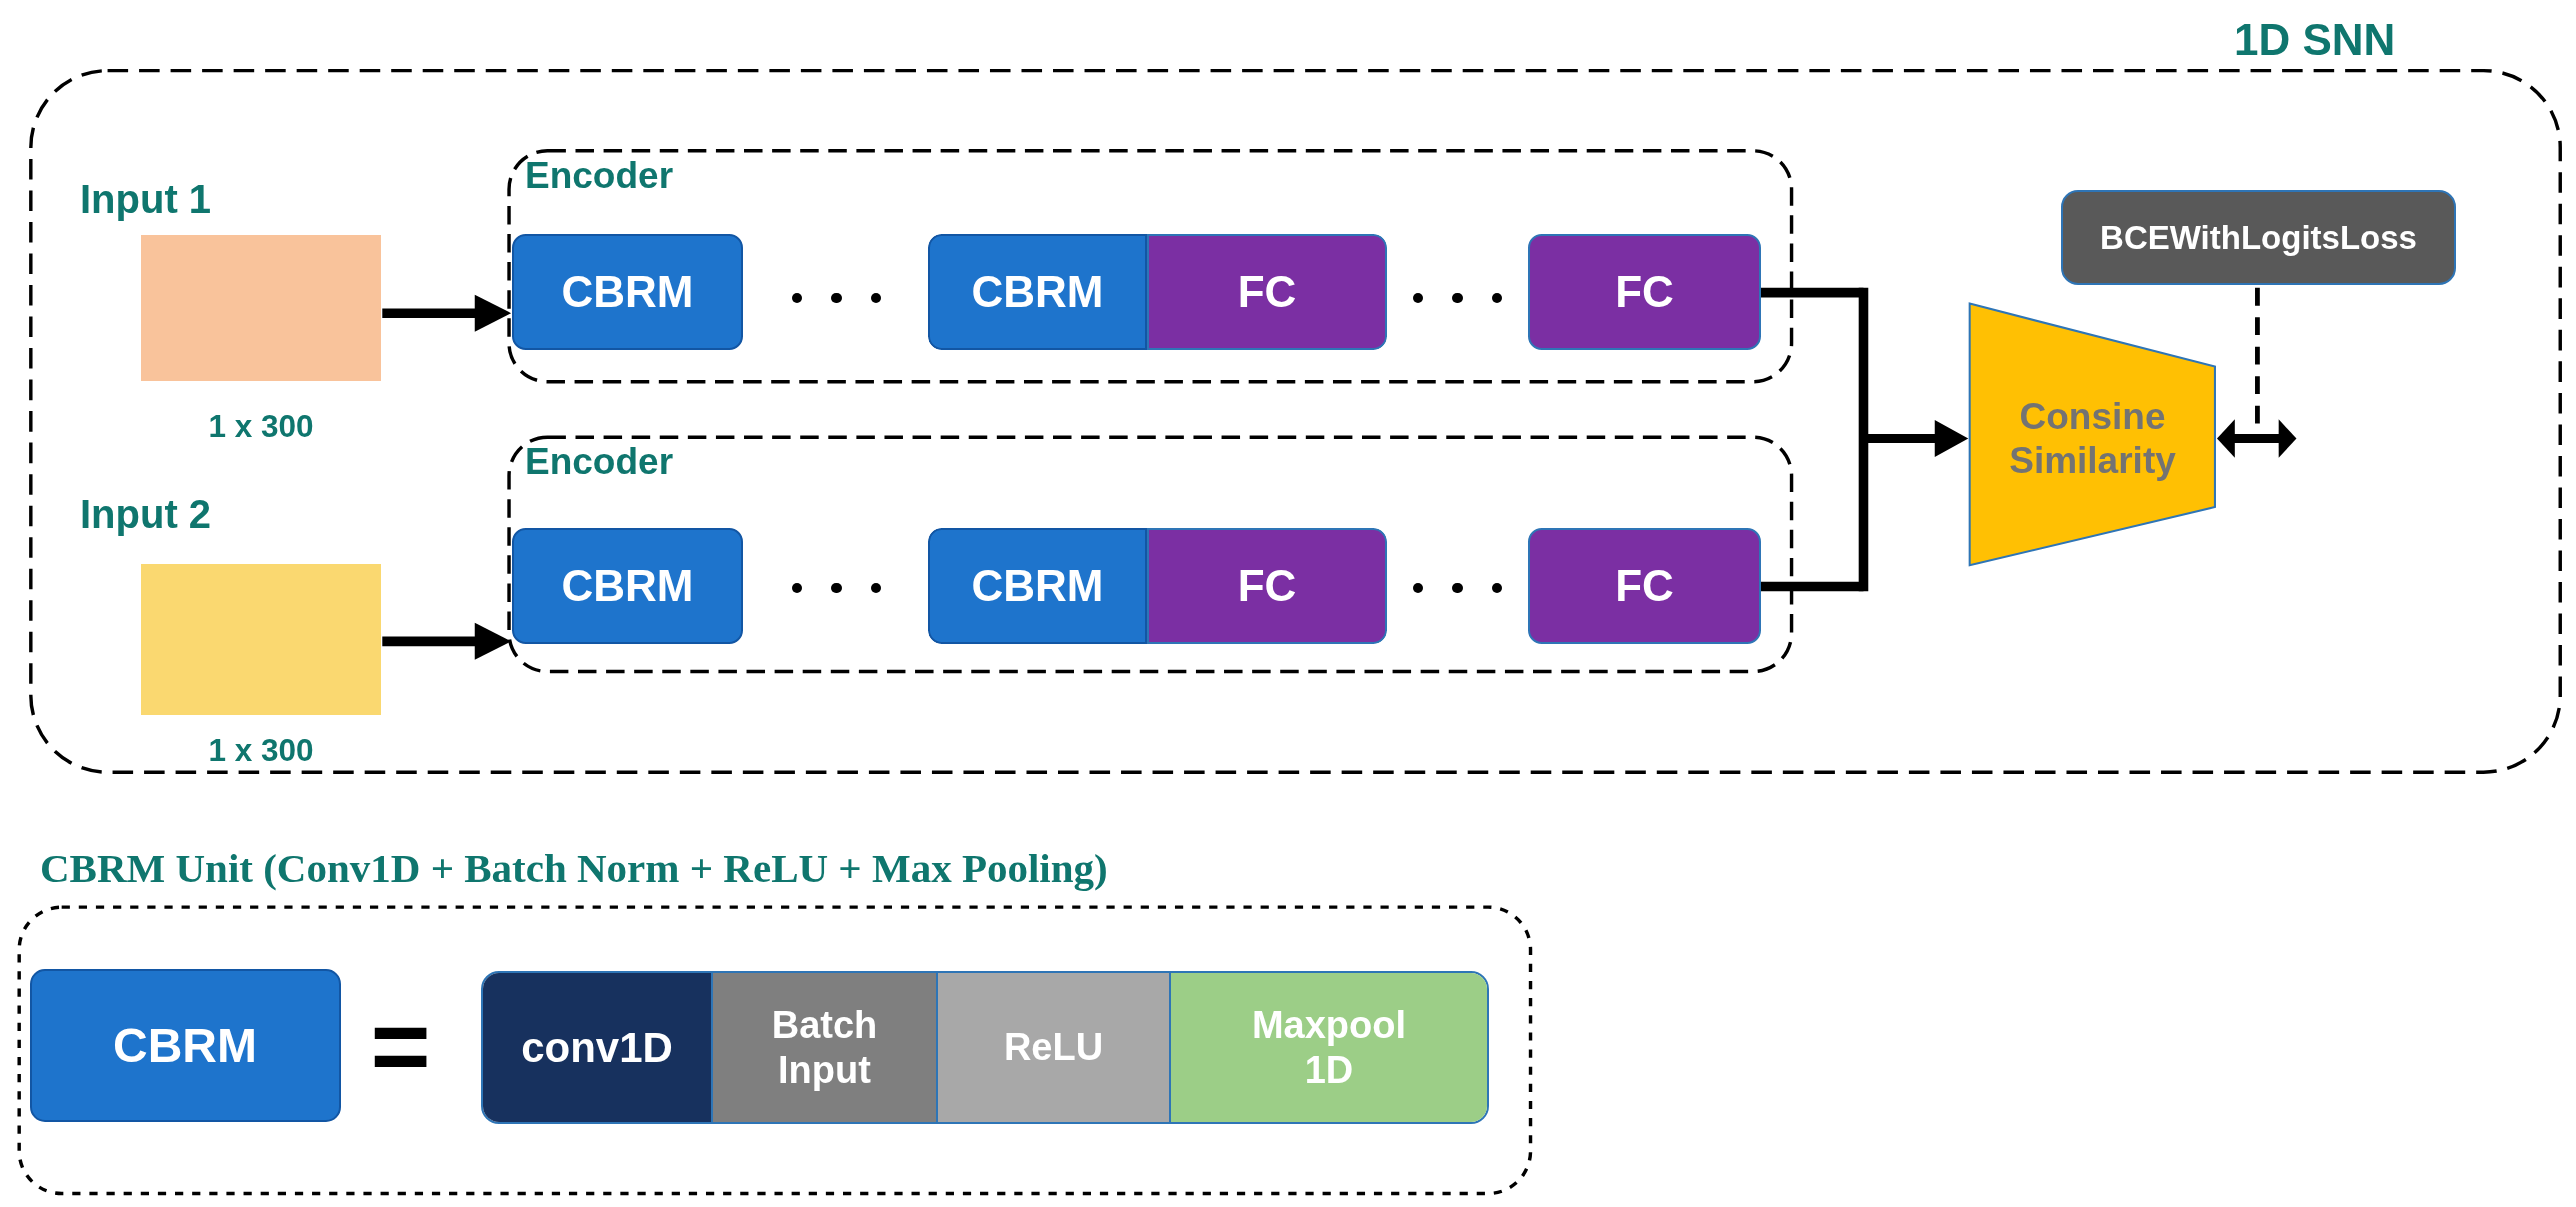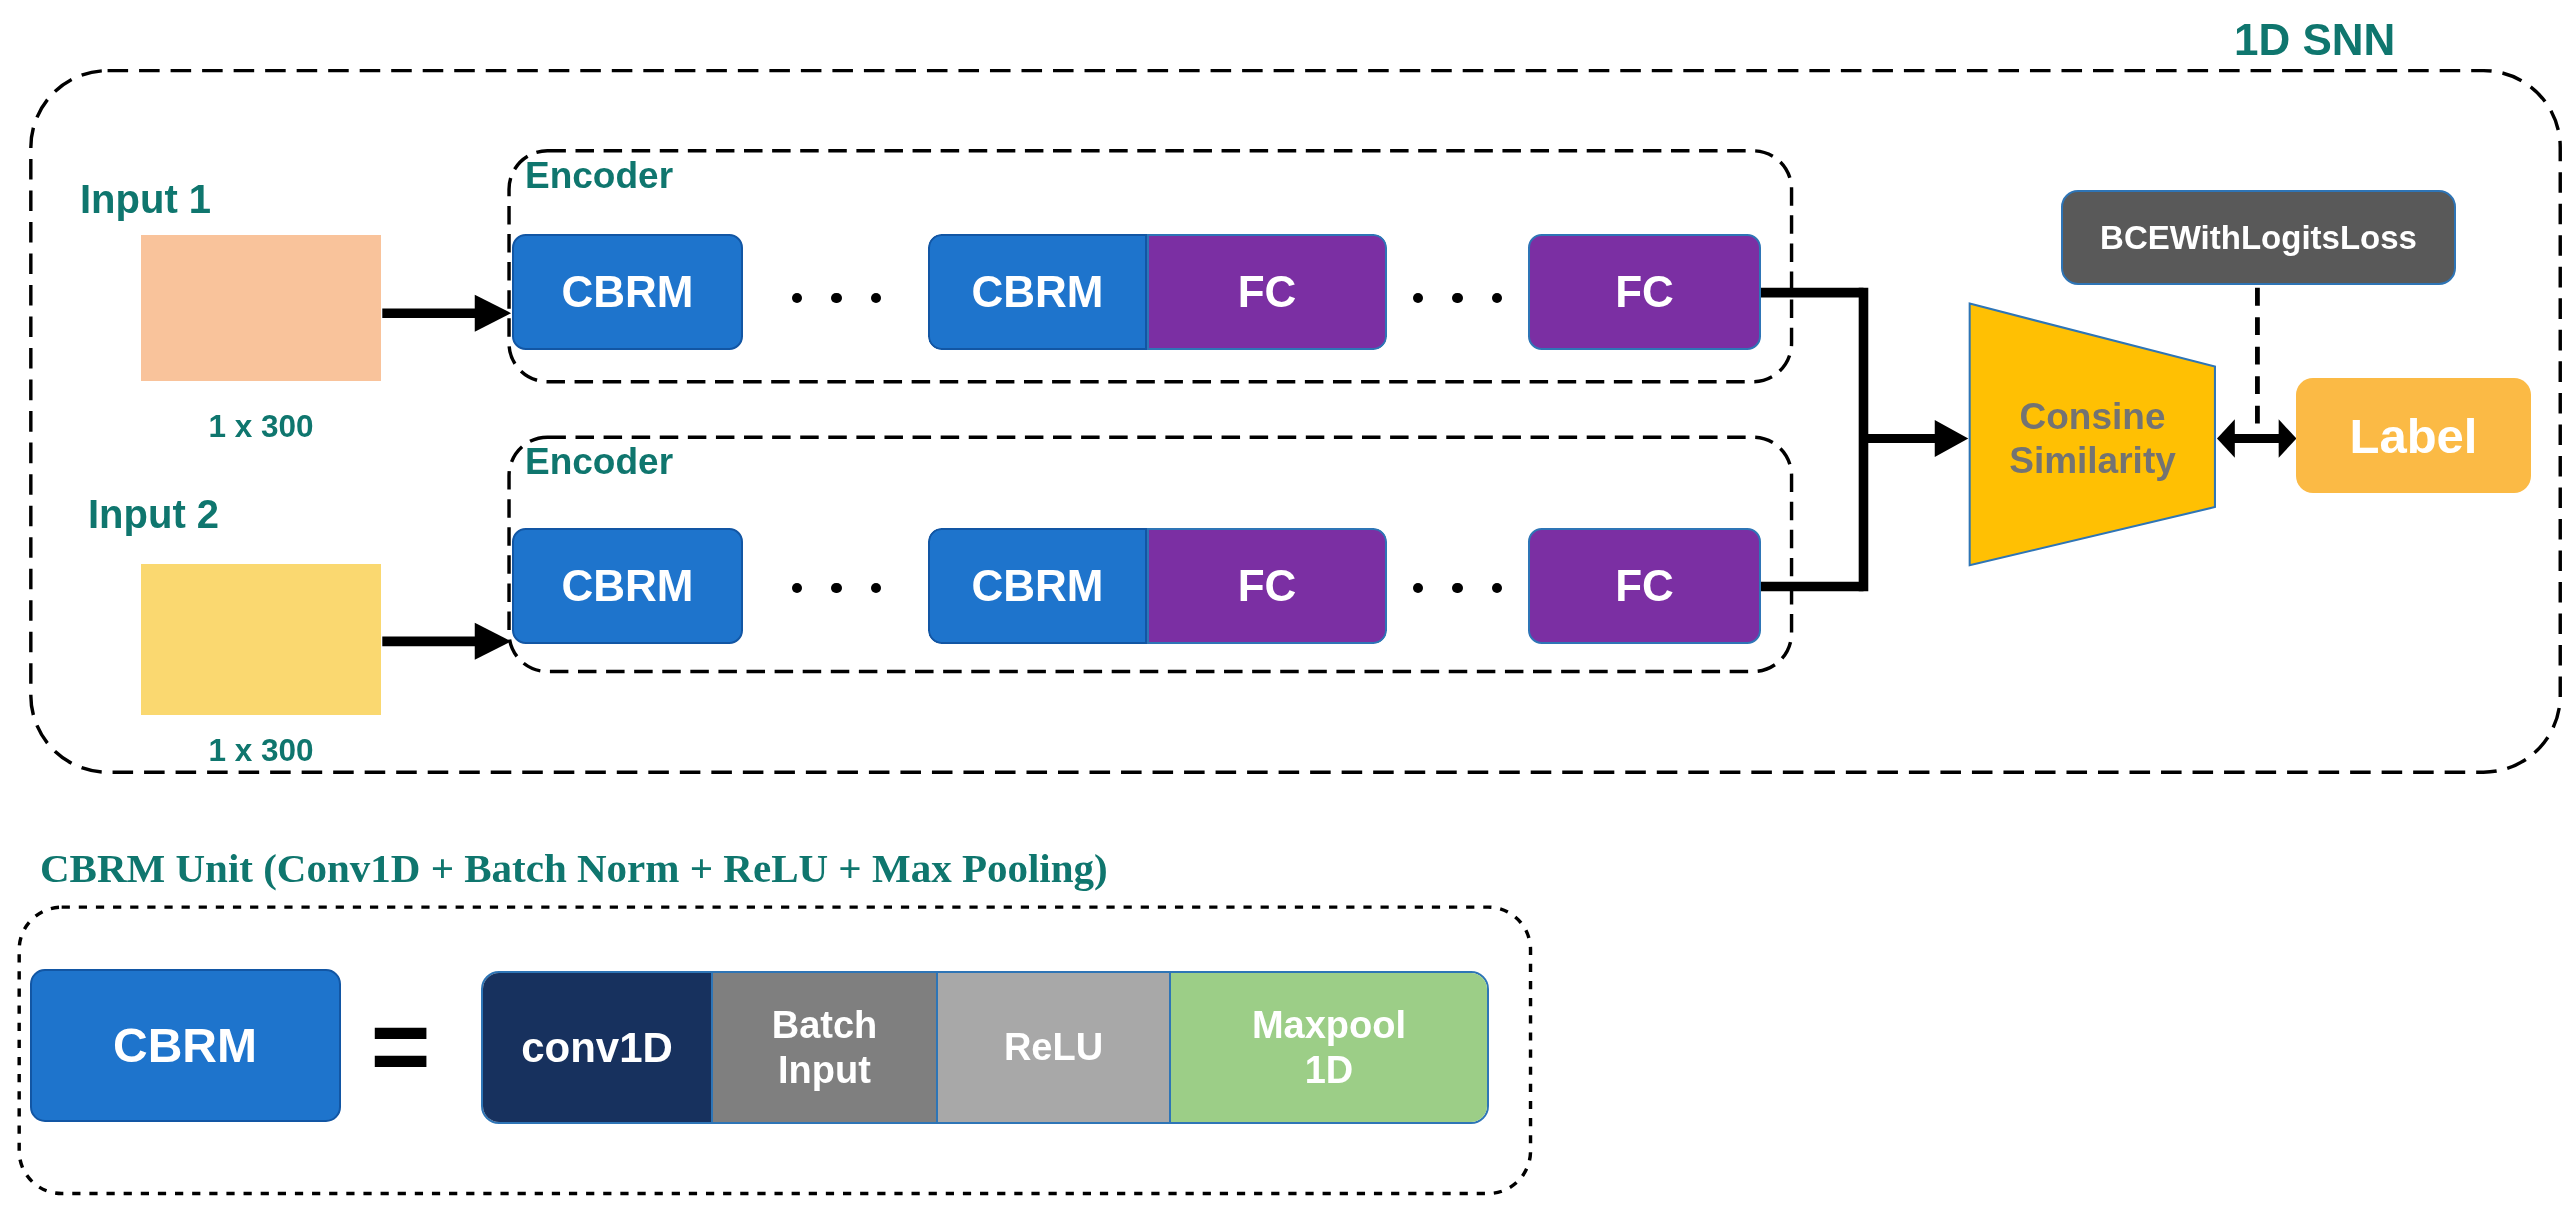--- a/index.html
+++ b/index.html
@@ -72,21 +72,21 @@
       <polygon points="3326,612 3326,668 3352,640" fill="#000"></polygon>
     </g>
   </svg>
 
   <div class="txt" style="left:2234px;top:15px;font-size:44px;">1D SNN</div>
 
   <div class="txt" style="left:80px;top:177px;font-size:40px;">Input 1</div>
   <div class="input-rect" style="left:141px;top:235px;width:240px;height:146px;background:#F9C39B;"></div>
   <div class="txt center dim" style="left:141px;top:408px;width:240px;">1 x 300</div>
 
-  <div class="txt" style="left:80px;top:492px;font-size:40px;margin-left:8px;">Input 2</div>
+  <div class="txt" style="left:80px;top:492px;font-size:40px;">Input 2</div>
   <div class="input-rect" style="left:141px;top:564px;width:240px;height:151px;background:#FAD870;"></div>
   <div class="txt center dim" style="left:141px;top:732px;width:240px;">1 x 300</div>
 
   <div class="txt" style="left:525px;top:155px;font-size:37px;">Encoder</div>
   <div class="box blue-block center" style="left:512px;top:234px;width:231px;height:116px;">CBRM</div>
   <div class="dots" style="left:792px;top:293px;">
     <span class="dot"></span>
       <span class="dot"></span>
       <span class="dot"></span>
   </div>
@@ -123,22 +123,20 @@
        border:2.1px solid #2E74B5;color:#fff;font-weight:bold;font-size:33px;">BCEWithLogitsLoss</div>
 
   <div class="box center" style="left:1970px;top:384px;width:245px;height:110px;color:#737373;
        font-weight:bold;font-size:37px;">
     <div class="lines">
       <div>Consine</div>
       <div>Similarity</div>
     </div>
   </div>
 
-  <div class="box center" style="left:2296px;top:378px;width:235px;height:115px;background:#FBBA45;
-       color:#fff;font-weight:bold;font-size:49px;">Label</div>
 
   <div class="txt" style="left:40px;top:844px;font-size:41px;font-family:Liberation Serif, serif;">CBRM Unit (Conv1D + Batch Norm + ReLU + Max Pooling)</div>
 
   <div class="box blue-block center" style="left:29.5px;top:969px;width:311px;height:153px;
        border-radius:15px;font-size:48px;">CBRM</div>
 
   <div class="box center" style="left:356px;top:985px;width:89px;height:123px;color:#000;
        font-weight:700;font-size:103px;">=</div>
 
   <div class="box" style="left:481px;top:971px;width:1008px;height:153px;border-radius:18px;

